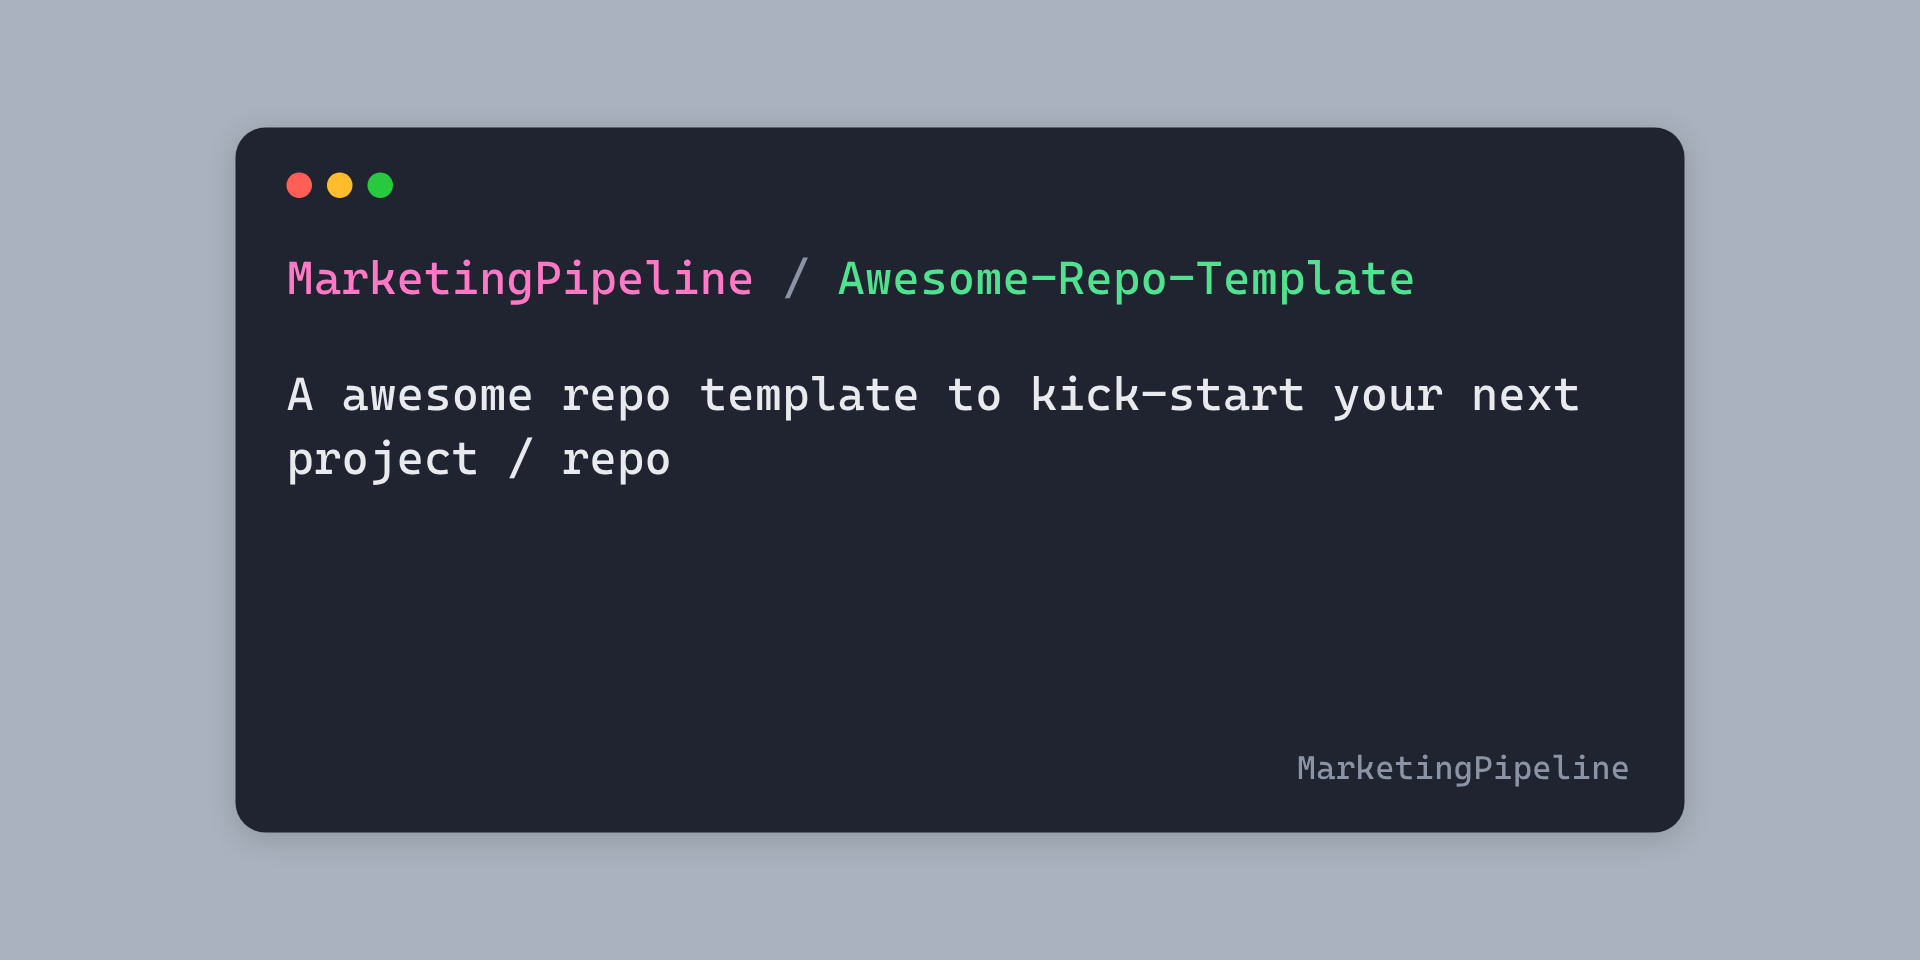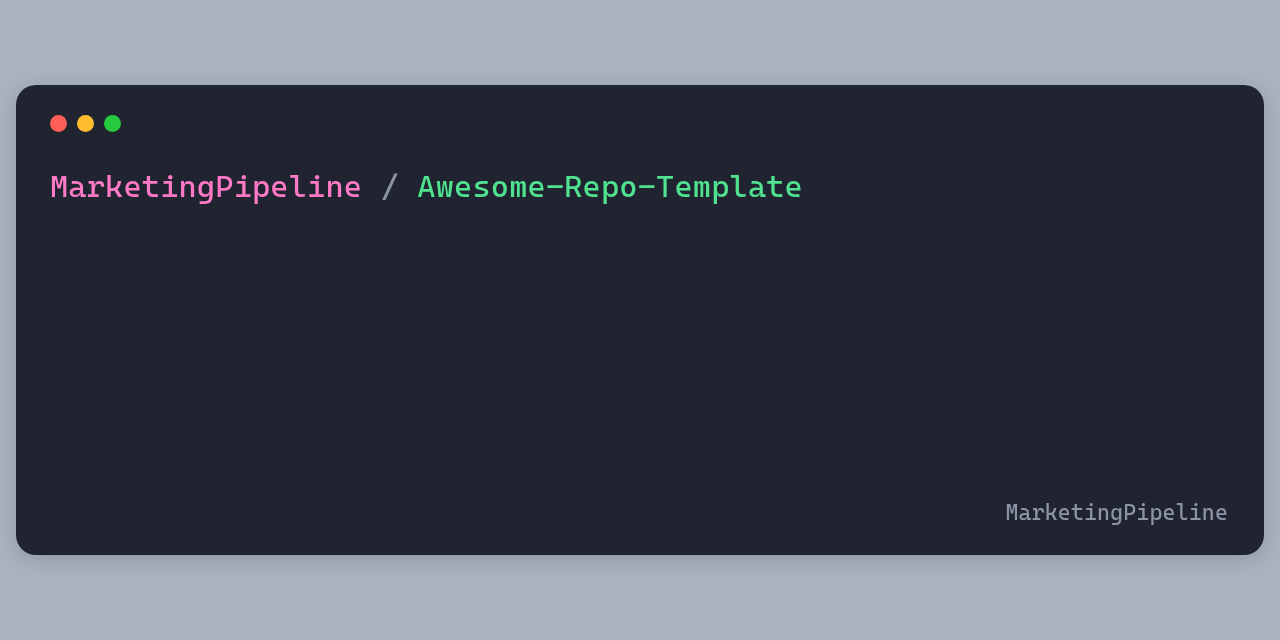--- a/index.html
+++ b/index.html
@@ -10,21 +10,21 @@
     body {
       width: 1280px;
       height: 640px;
       background-color: #a9b2be;
       display: flex;
       align-items: center;
       justify-content: center;
       font-family: ui-monospace, "SF Mono", "Cascadia Code", "Menlo", "Consolas", monospace;
     }
     .window {
-      width: 1248px;
+      width: 966px;
       height: 470px;
       background-color: #1f2430;
       border-radius: 20px;
       padding: 30px 34px;
       display: flex;
       flex-direction: column;
       position: relative;
       box-shadow: 0 4px 20px rgba(0,0,0,0.15);
     }
     .traffic-lights {
@@ -79,14 +79,15 @@
   <div class="traffic-lights">
     <div class="traffic-light tl-red"></div>
     <div class="traffic-light tl-yellow"></div>
     <div class="traffic-light tl-green"></div>
   </div>
   <div class="title-line">
     <span class="owner">MarketingPipeline</span>
     <span class="separator"> <span>/</span> </span>
     <span class="repo">Awesome-Repo-Template</span>
   </div>
+  <div class="description">A awesome repo template to kick-start your next project / repo</div>
   <div class="footer">MarketingPipeline</div>
 </div>
 
 </body></html>

